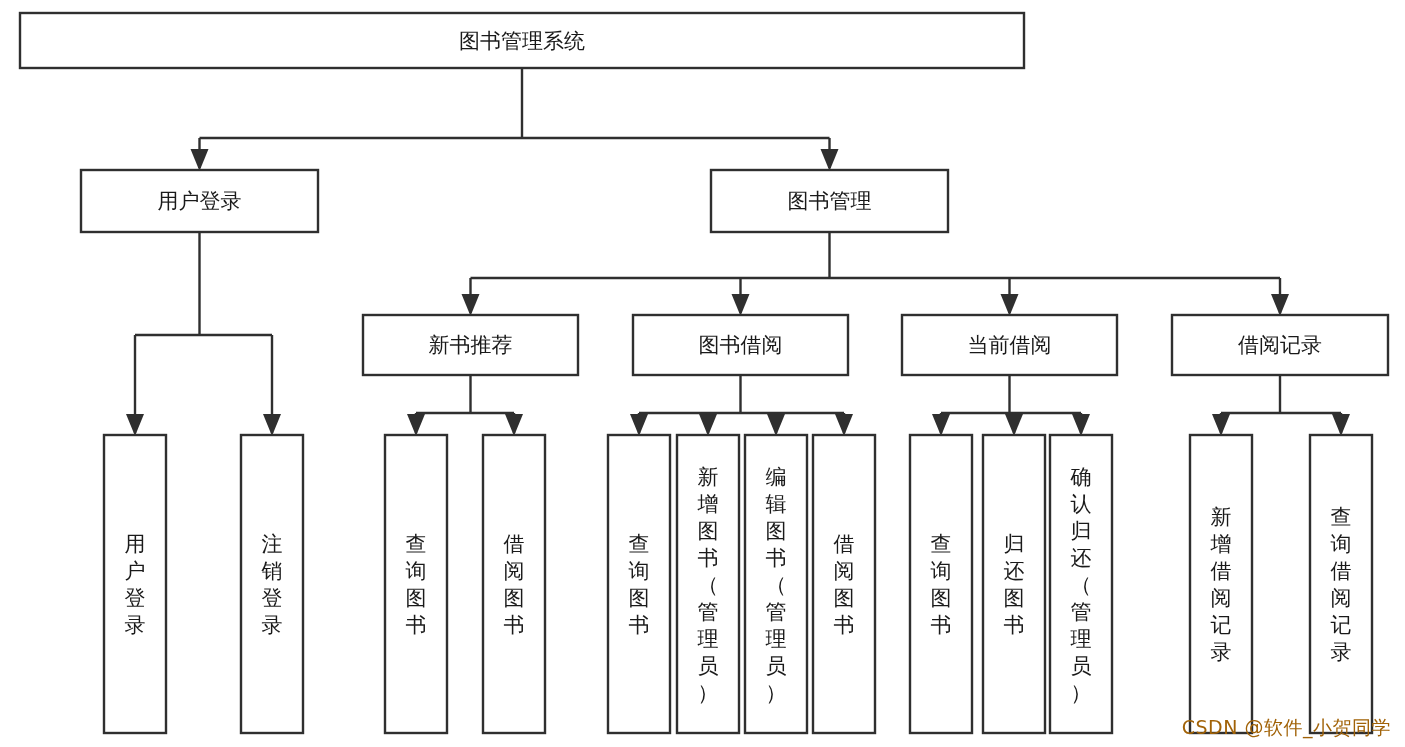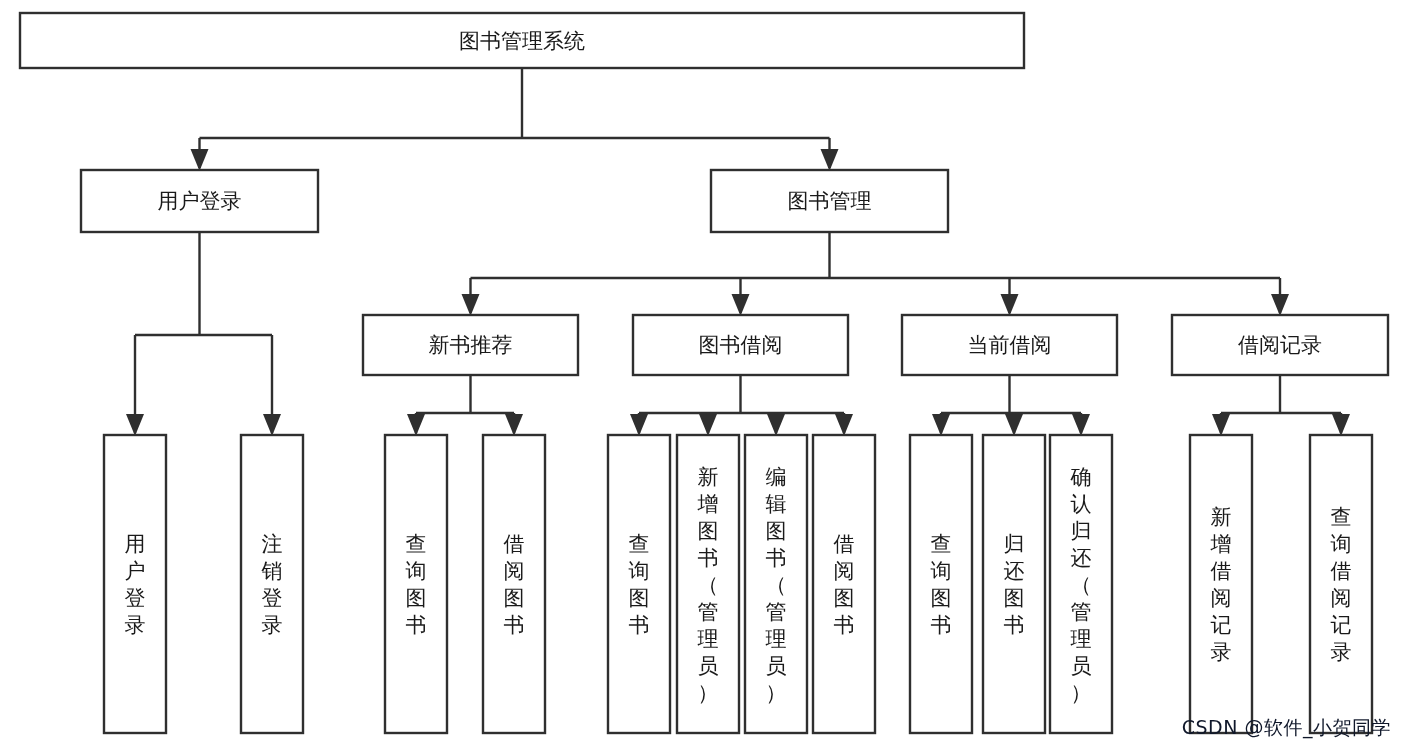--- a/index.html
+++ b/index.html
@@ -43,21 +43,21 @@
     fill: none;
   }
   .edge-arrow {
     fill: #2f2f2f;
     stroke: none;
   }
   .watermark {
     position: absolute;
     right: 14px;
     bottom: 6px;
-    color: #0f172a;
+    color: #a16207;
     font-size: 19px;
     font-family: "DejaVu Sans", "Liberation Sans", sans-serif;
     white-space: nowrap;
     letter-spacing: 0.5px;
     user-select: none;
   }
 </style>
 </head>
 <body>
 

